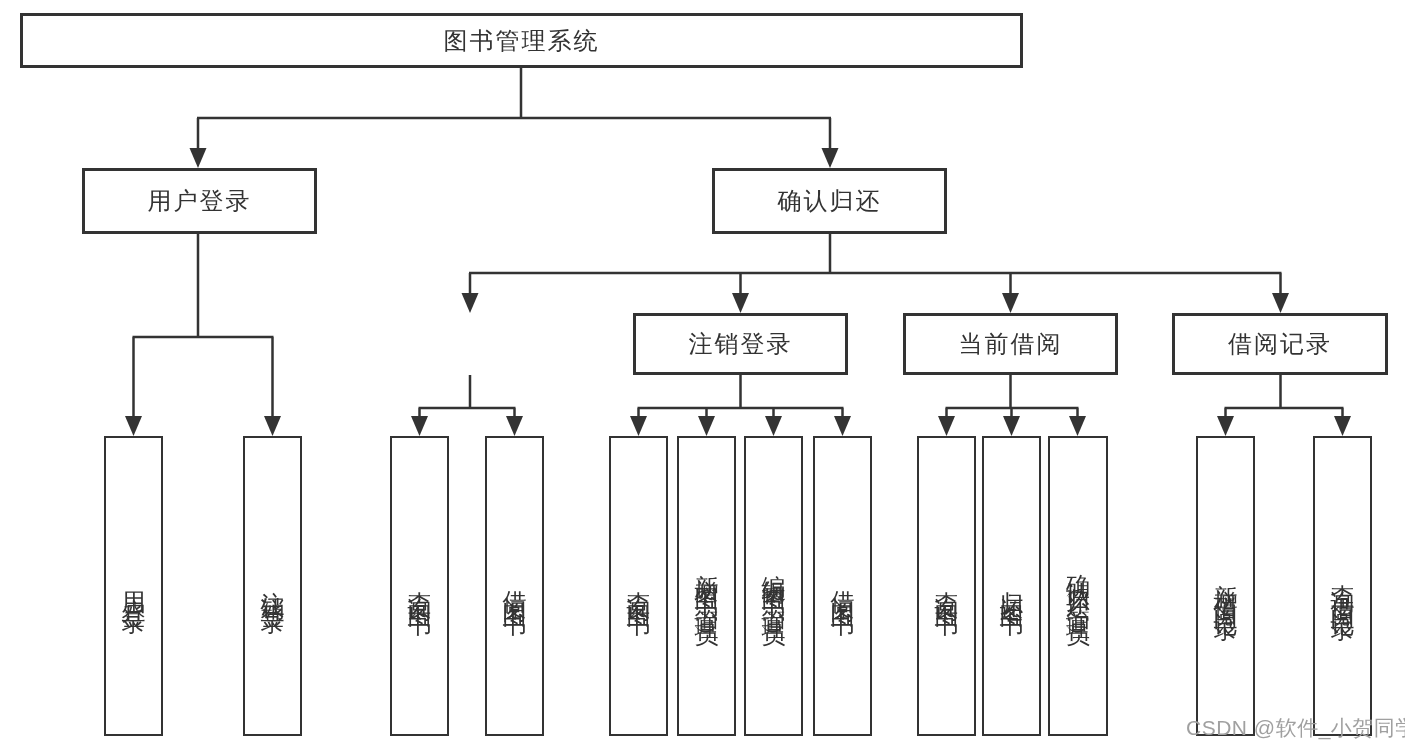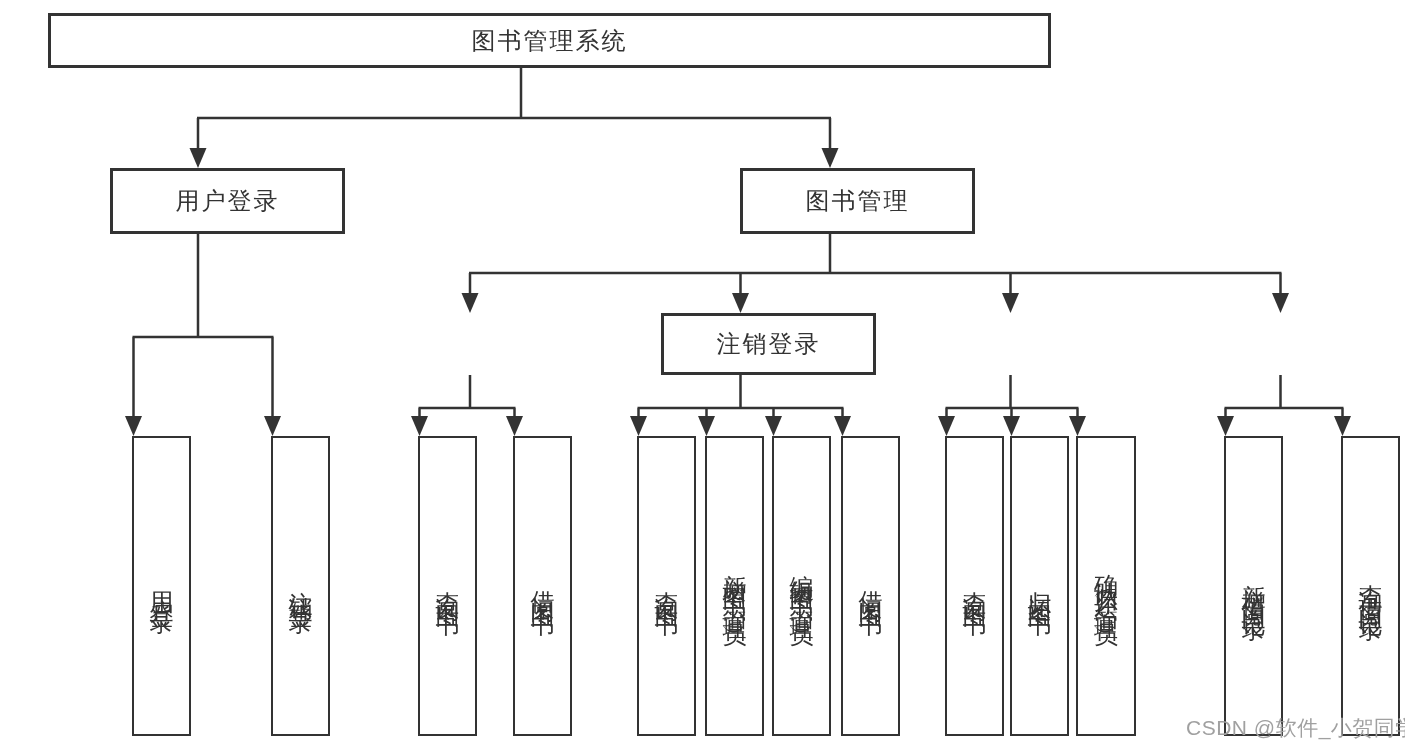--- a/index.html
+++ b/index.html
@@ -20,21 +20,20 @@
     position: absolute;
     box-sizing: border-box;
     background: #ffffff;
     border: 3px solid #333333;
     color: #333333;
     display: flex;
     align-items: center;
     justify-content: center;
     line-height: 1;
     z-index: 2;
-    margin-left: 28px;
   }
   .nh {
     font-size: 24px;
     letter-spacing: 2px;
   }
   .nv {
     top: 436px;
     width: 59px;
     height: 300px;
     border-width: 2.5px;
@@ -94,23 +93,25 @@
       <polygon points="1003,416 1020,416 1011.5,436"></polygon>
       <polygon points="1069,416 1086,416 1077.5,436"></polygon>
       <polygon points="1217,416 1234,416 1225.5,436"></polygon>
       <polygon points="1334,416 1351,416 1342.5,436"></polygon>
     </g>
   </svg>
 
   <div class="node nh" style="left:20px;top:13px;width:1003px;height:55px">图书管理系统</div>
 
   <div class="node nh" style="left:82px;top:168px;width:235px;height:66px">用户登录</div>
-  <div class="node nh" style="left:712px;top:168px;width:235px;height:66px">图书管理</div>
+  <div class="node nh" style="left:712px;top:168px;width:235px;height:66px">确认归还</div>
 
   <div class="node nh" style="left:633px;top:313px;width:215px;height:62px">注销登录</div>
+  <div class="node nh" style="left:903px;top:313px;width:215px;height:62px">当前借阅</div>
+  <div class="node nh" style="left:1172px;top:313px;width:216px;height:62px">借阅记录</div>
 
   <div class="node nv" style="left:104px">用户登录</div>
   <div class="node nv" style="left:243px">注销登录</div>
 
   <div class="node nv" style="left:390px">查询图书</div>
   <div class="node nv" style="left:485px">借阅图书</div>
 
   <div class="node nv" style="left:609px">查询图书</div>
   <div class="node nv" style="left:677px">新增图书（管理员）</div>
   <div class="node nv" style="left:744px">编辑图书（管理员）</div>

